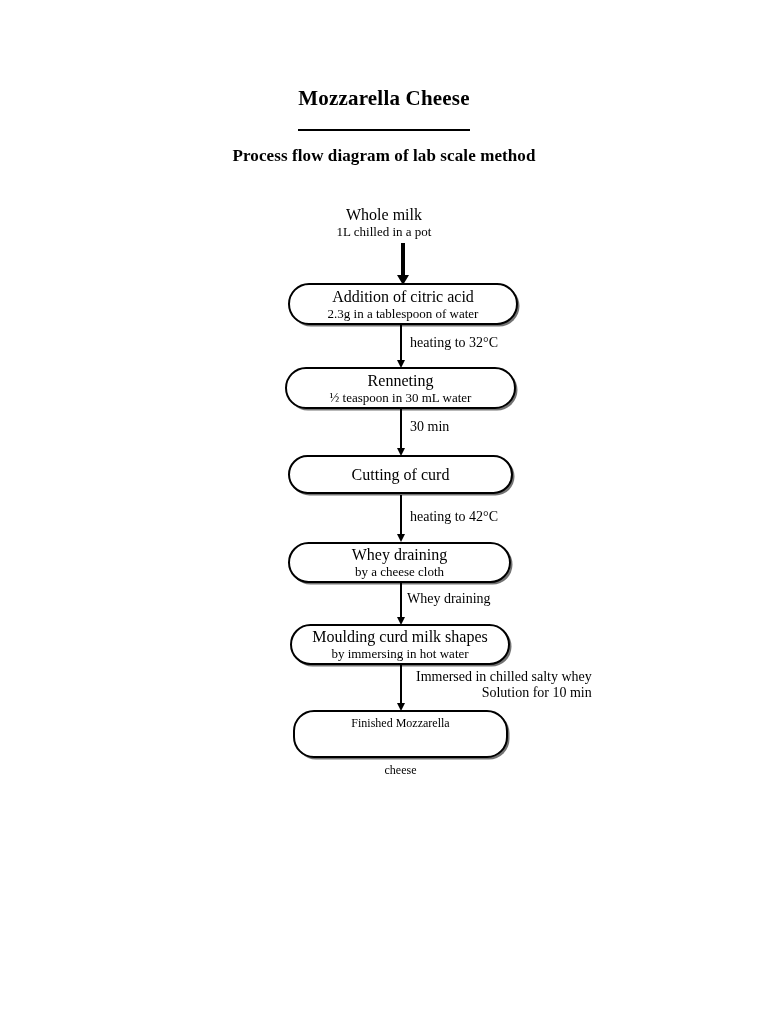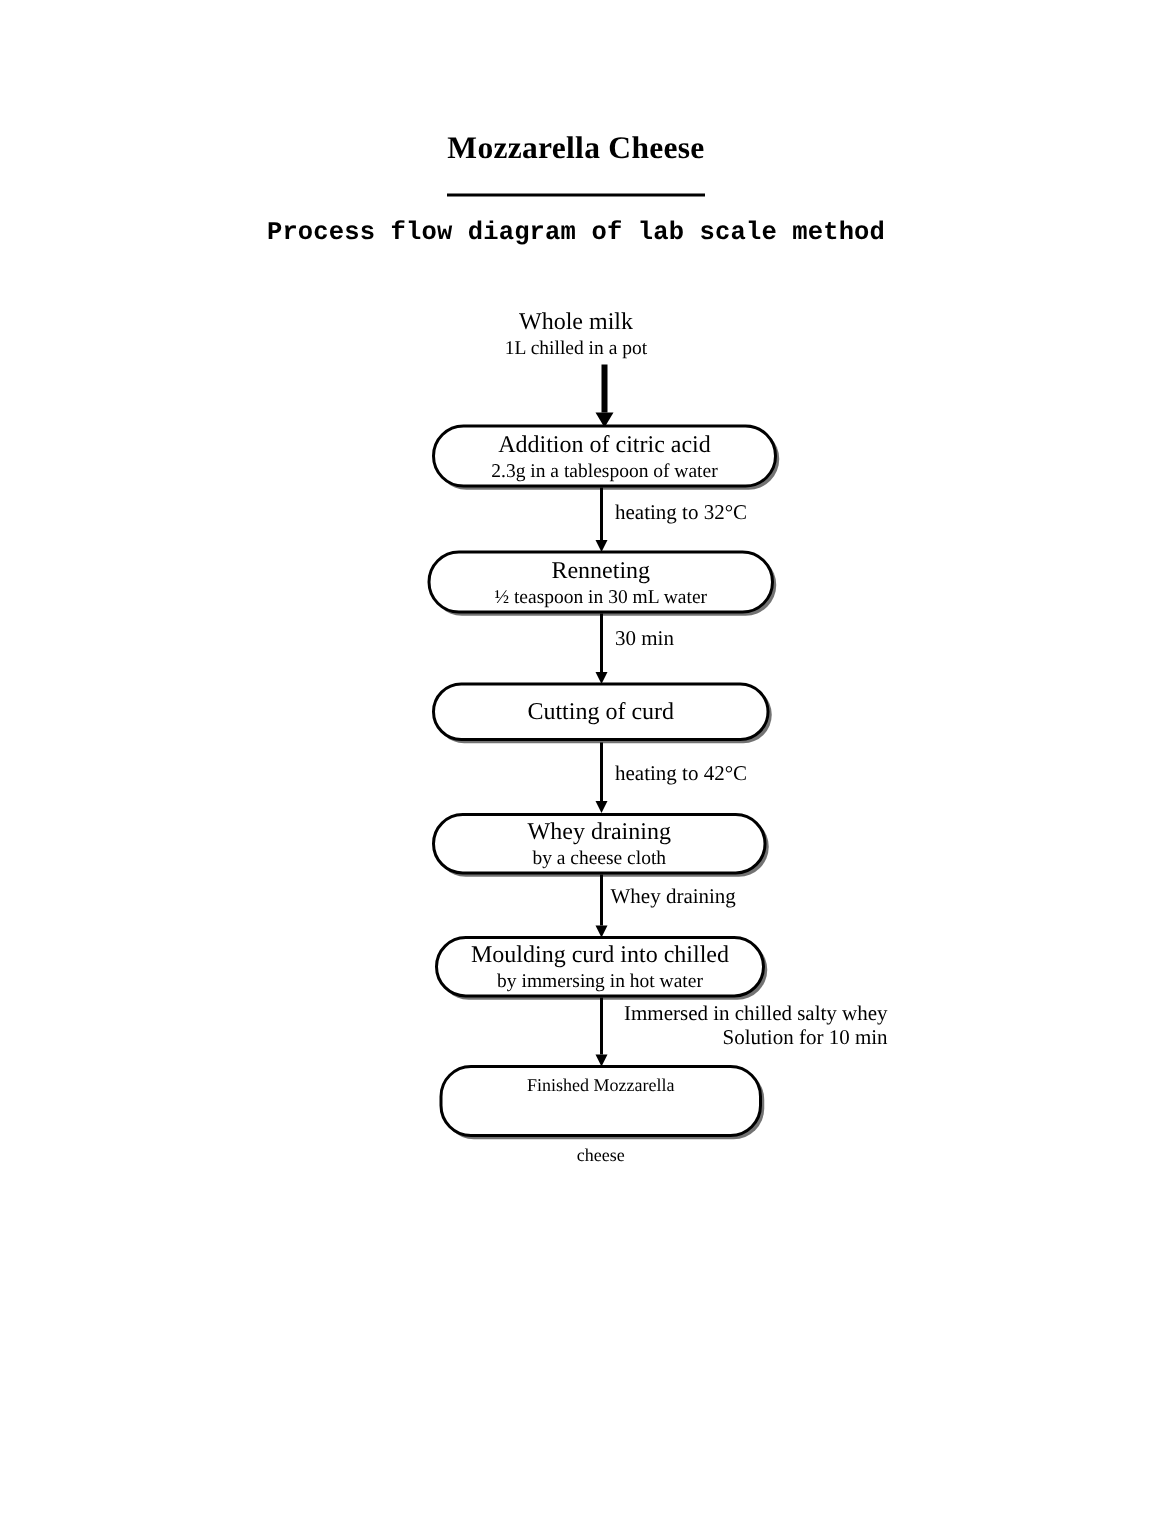--- a/index.html
+++ b/index.html
@@ -38,21 +38,20 @@
   }
   .doc-subtitle {
     position: absolute;
     top: 146px;
     left: 0;
     width: 768px;
     text-align: center;
     font-size: 17px;
     font-weight: bold;
     letter-spacing: 0.1px;
-    font-family: Liberation Mono, monospace;
   }
 
   
   .start-node {
     position: absolute;
     left: 0;
     width: 768px;
     text-align: center;
   }
   .start-main {
@@ -197,21 +196,21 @@
 
   <div class="arrow" style="left:400px; top:583px; height:42px;">
     <div class="shaft" style="height:34px;"></div>
     <div class="head" style="top:34px;"></div>
   </div>
   <div class="edge-label" style="left:407px; top:591px;">
     <div>Whey draining</div>
   </div>
 
   <div class="node" style="left:290px; top:624px; width:220px; height:41px;">
-    <div class="line1">Moulding curd into chilled</div>
+    <div class="line1">Moulding curd milk shapes</div>
     <div class="line2">by immersing in hot water</div>
   </div>
 
   <div class="arrow" style="left:400px; top:665px; height:46px;">
     <div class="shaft" style="height:38px;"></div>
     <div class="head" style="top:38px;"></div>
   </div>
   <div class="edge-label" style="left:416px; top:669px;">
     <div>Immersed in chilled salty whey</div>
     <div>Solution for 10 min</div>

